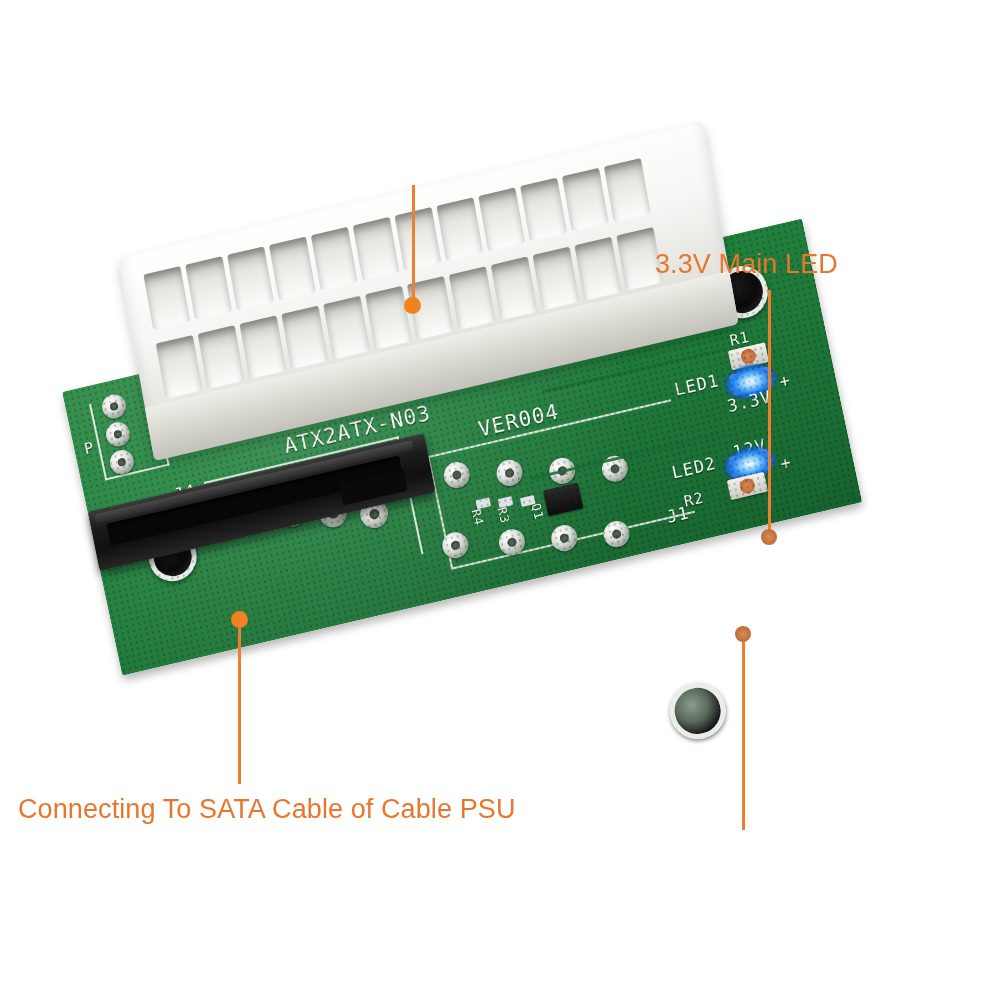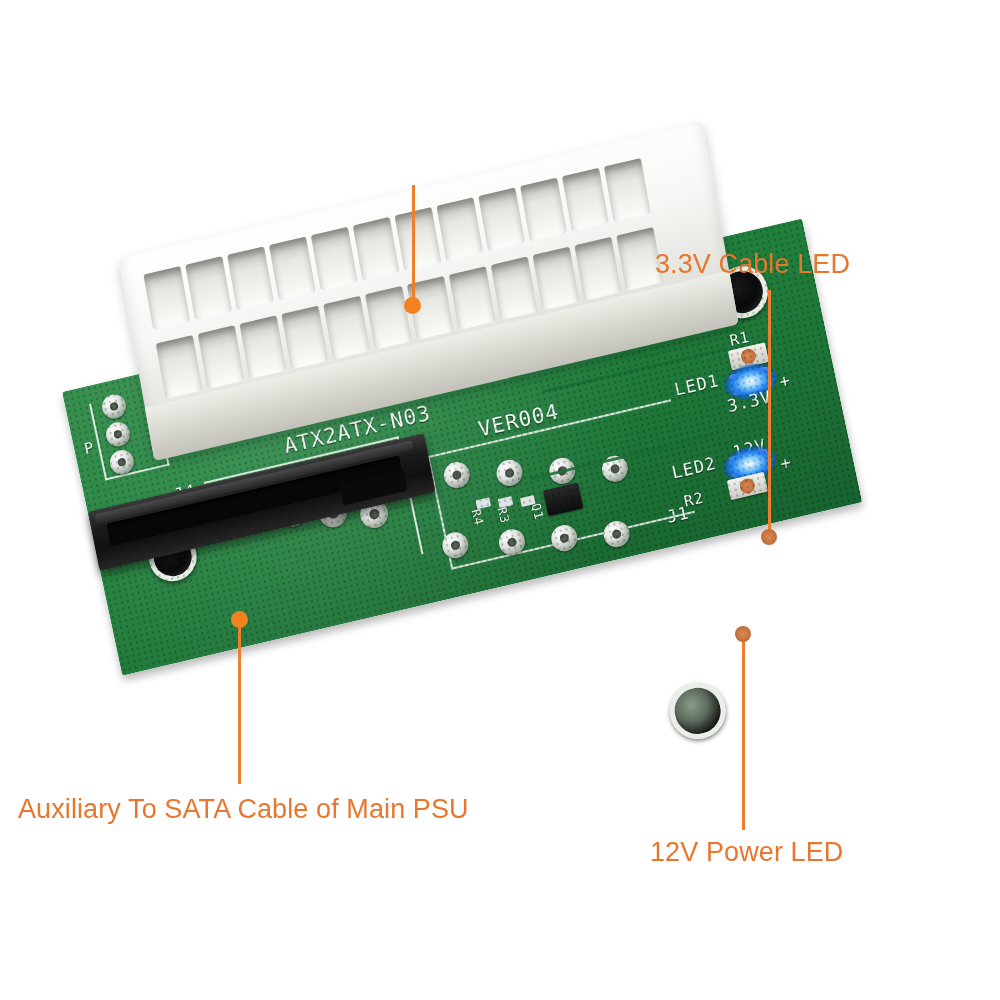--- a/index.html
+++ b/index.html
@@ -264,27 +264,26 @@
       <div class="lip"></div>
       <div class="slot"></div>
       <div style="position:absolute;left:252px;top:30px;width:66px;height:22px;
                   background:#0a0a0a;border-radius:2px;"></div>
     </div>
   </div>
 
   <div class="leader v" style="left:412px;top:185px;height:119px;"></div>
   <div class="dot" style="left:404px;top:297px;"></div>
 
-  <div class="callout" style="left:655px;top:250px;">3.3V Cable LED</div>
+  <div class="callout" style="left:655px;top:250px;">3.3V Main LED</div>
   <div class="leader v" style="left:768px;top:290px;height:250px;"></div>
   <div class="dot" style="left:761px;top:529px;width:16px;height:16px;
               background:radial-gradient(circle,#d98a55,#b2602c);"></div>
 
-  <div class="callout" style="left:18px;top:795px;">Auxiliary To SATA Cable of Main PSU</div>
+  <div class="callout" style="left:18px;top:795px;">Connecting To SATA Cable of Cable PSU</div>
   <div class="leader v" style="left:238px;top:620px;height:164px;"></div>
   <div class="dot" style="left:231px;top:611px;"></div>
 
-  <div class="callout" style="left:650px;top:838px;">12V Power LED</div>
   <div class="leader v" style="left:742px;top:634px;height:196px;"></div>
   <div class="dot" style="left:735px;top:626px;width:16px;height:16px;
               background:radial-gradient(circle,#d98a55,#b2602c);"></div>
 
 </div>
 
 </body></html>

